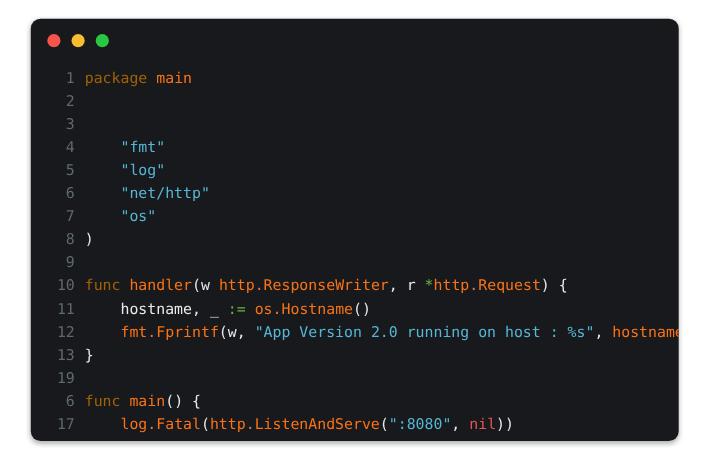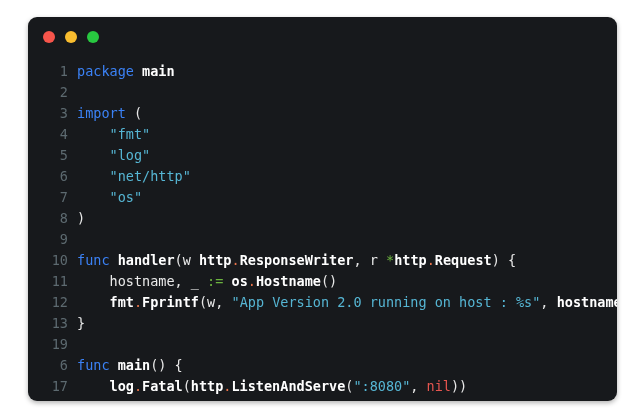--- a/index.html
+++ b/index.html
@@ -87,22 +87,22 @@
     margin-right: 9px;
     user-select: none;
     font-size: 13.5px;
   }
   .lc {
     color: #e6e6e6;
     white-space: pre;
   }
 
   
-  .t-kw     { color: #3b82f6; }  
-  .t-ident  { color: #ffffff; font-weight: bold; }  
+  .t-kw     { color: #a16207; }  
+  .t-ident  { color: #f97316; }  
   .t-str    { color: #56b6d4; }  
   .t-punct  { color: #e8e8e8; }  
   .t-dot    { color: #e8734a; }  
   .t-op     { color: #6cb33f; }  
   .t-var    { color: #eaeaea; }  
   .t-nil    { color: #e5554f; }  
 </style>
 </head>
 <body>
 
@@ -112,21 +112,21 @@
 
     <div class="titlebar">
       <span class="dot red"></span>
       <span class="dot yellow"></span>
       <span class="dot green"></span>
     </div>
 
     <div class="code-body" id="code-body">
         <div class="code-line"><span class="ln">1</span><span class="lc"><span class="t-kw">package</span><span class="t-punct"> </span><span class="t-ident">main</span></span></div>
         <div class="code-line"><span class="ln">2</span><span class="lc"></span></div>
-        <div class="code-line"><span class="ln">3</span><span class="lc"><span class="t-kw">import</span><span class="t-punct"> </span><span class="t-punct">(</span></span></div>
+        <div class="code-line"><span class="ln">3</span></div>
         <div class="code-line"><span class="ln">4</span><span class="lc"><span class="t-punct">    </span><span class="t-str">"fmt"</span></span></div>
         <div class="code-line"><span class="ln">5</span><span class="lc"><span class="t-punct">    </span><span class="t-str">"log"</span></span></div>
         <div class="code-line"><span class="ln">6</span><span class="lc"><span class="t-punct">    </span><span class="t-str">"net/http"</span></span></div>
         <div class="code-line"><span class="ln">7</span><span class="lc"><span class="t-punct">    </span><span class="t-str">"os"</span></span></div>
         <div class="code-line"><span class="ln">8</span><span class="lc"><span class="t-punct">)</span></span></div>
         <div class="code-line"><span class="ln">9</span><span class="lc"></span></div>
         <div class="code-line"><span class="ln">10</span><span class="lc"><span class="t-kw">func</span><span class="t-punct"> </span><span class="t-ident">handler</span><span class="t-punct">(</span><span class="t-var">w</span><span class="t-punct"> </span><span class="t-ident">http</span><span class="t-dot">.</span><span class="t-ident">ResponseWriter</span><span class="t-punct">, </span><span class="t-var">r</span><span class="t-punct"> </span><span class="t-op">*</span><span class="t-ident">http</span><span class="t-dot">.</span><span class="t-ident">Request</span><span class="t-punct">) {</span></span></div>
         <div class="code-line"><span class="ln">11</span><span class="lc"><span class="t-punct">    </span><span class="t-var">hostname</span><span class="t-punct">, </span><span class="t-var">_</span><span class="t-punct"> </span><span class="t-op">:=</span><span class="t-punct"> </span><span class="t-ident">os</span><span class="t-dot">.</span><span class="t-ident">Hostname</span><span class="t-punct">()</span></span></div>
         <div class="code-line"><span class="ln">12</span><span class="lc"><span class="t-punct">    </span><span class="t-ident">fmt</span><span class="t-dot">.</span><span class="t-ident">Fprintf</span><span class="t-punct">(</span><span class="t-var">w</span><span class="t-punct">, </span><span class="t-str">"App Version 2.0 running on host : %s"</span><span class="t-punct">, </span><span class="t-ident">hostname</span></span></div>
         <div class="code-line"><span class="ln">13</span><span class="lc"><span class="t-punct">}</span></span></div>

